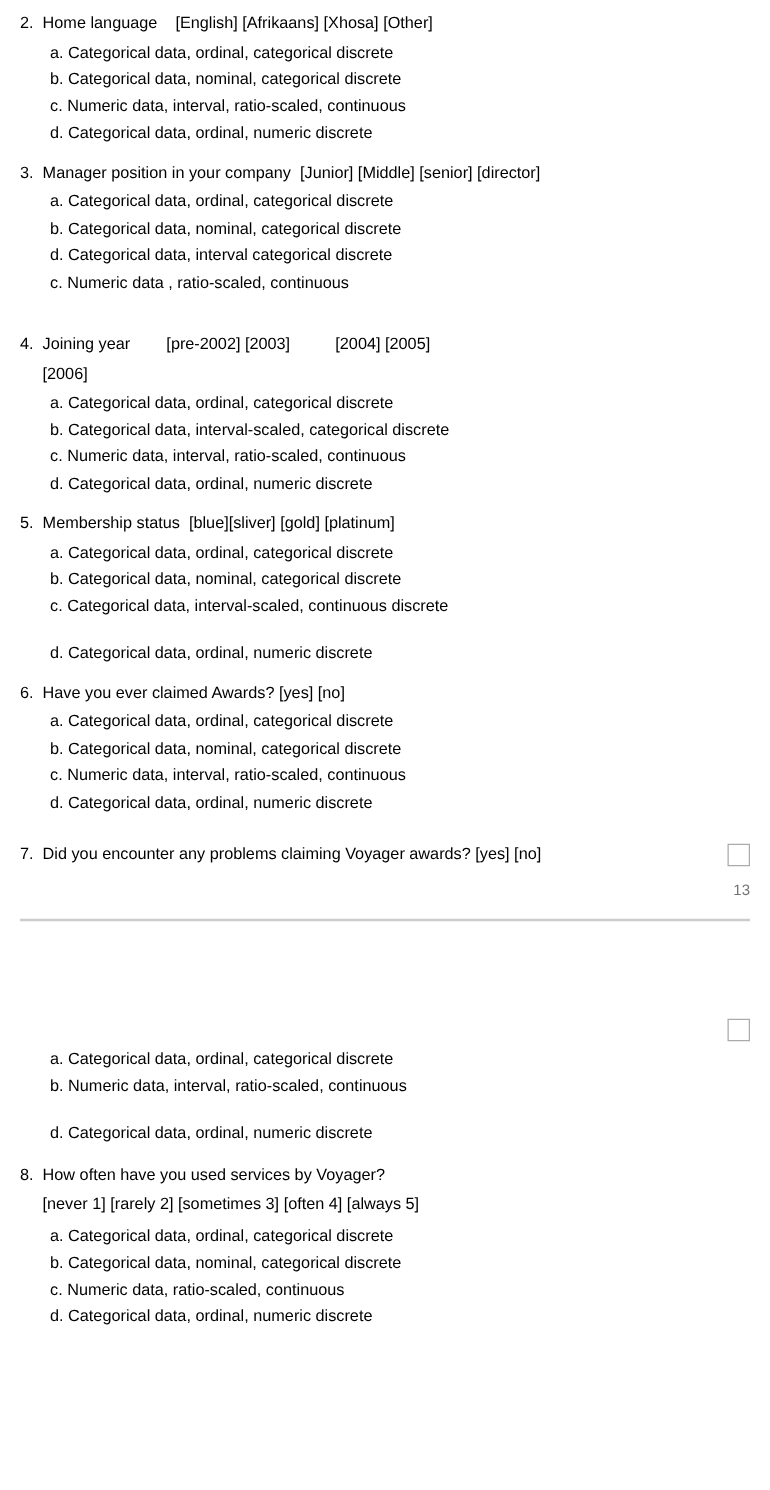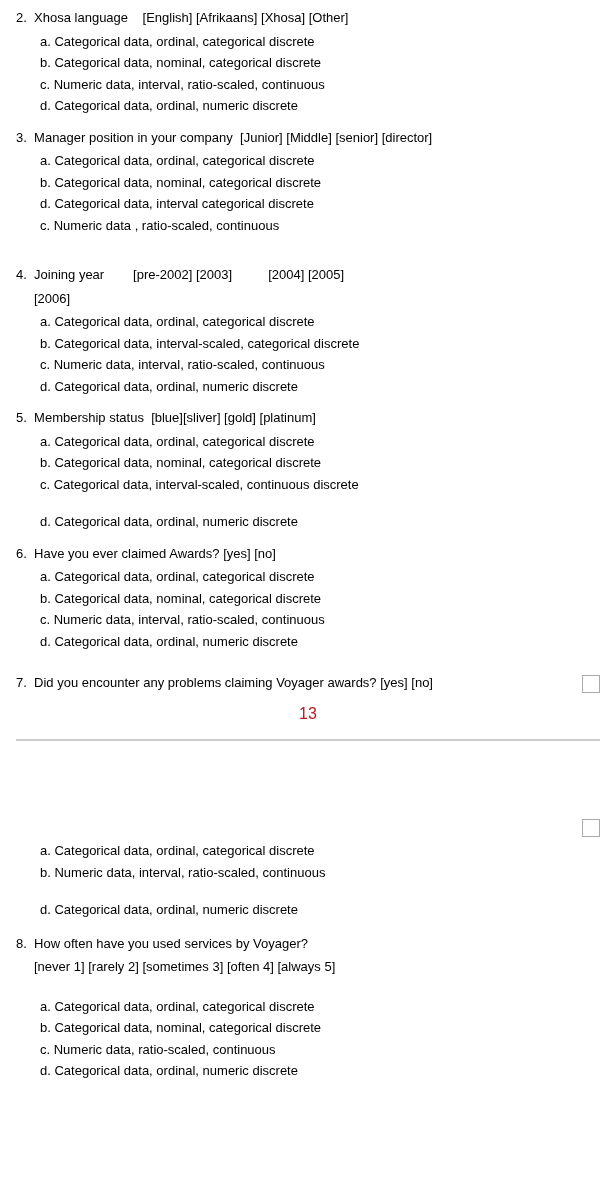--- a/index.html
+++ b/index.html
@@ -29,38 +29,38 @@
     .option {
       margin-bottom: 2px;
       line-height: 1.5;
     }
     .page-divider {
       border: none;
       border-top: 2px solid #ccc;
       margin: 16px 0;
     }
     .page-number {
-      text-align: center;
-      color: #b91c1c;
-      font-size: 16px;
+      text-align: right;
+      color: #737373;
+      font-size: 12px;
       margin: 4px 0 8px 0;
     }
     .section-gap {
       height: 60px;
     }
   </style>
 </head>
 <body>
 
 <div>
 
   <div class="question">
     <div class="question-title">
       <span>2.</span>
-      &nbsp;<span>Xhosa language</span>
+      &nbsp;<span>Home language</span>
       &nbsp;&nbsp;&nbsp;<span style="font-weight:normal;">[English]   [Afrikaans]  [Xhosa]      [Other]</span>
     </div>
     <div class="options">
       <div class="option">a.  Categorical data, ordinal, categorical discrete</div>
       <div class="option">b.  Categorical data, nominal,  categorical discrete</div>
       <div class="option">c.  Numeric data, interval, ratio-scaled, continuous</div>
       <div class="option">d.  Categorical data, ordinal, numeric discrete</div>
     </div>
   </div>
 
@@ -158,21 +158,21 @@
       <div class="option" style="height:14px;"></div>
       <div class="option">d.  Categorical data, ordinal, numeric discrete</div>
     </div>
   </div>
 
   <div class="question">
     <div class="question-title">
       <span>8.</span>
       &nbsp;<span>How often have you used services by Voyager?</span>
     </div>
-    <div class="question-title" style="font-weight:normal; padding-left:18px; margin-bottom:20px;">
+    <div class="question-title" style="font-weight:normal; padding-left:18px; margin-bottom:6px;">
       <span>[never  1]    [rarely  2]   [sometimes  3]    [often  4]   [always  5]</span>
     </div>
     <div class="options">
       <div class="option">a.  Categorical data, ordinal, categorical discrete</div>
       <div class="option">b.  Categorical data, nominal,  categorical discrete</div>
       <div class="option">c.  Numeric data, ratio-scaled, continuous</div>
       <div class="option">d.  Categorical data, ordinal, numeric discrete</div>
     </div>
   </div>
 

